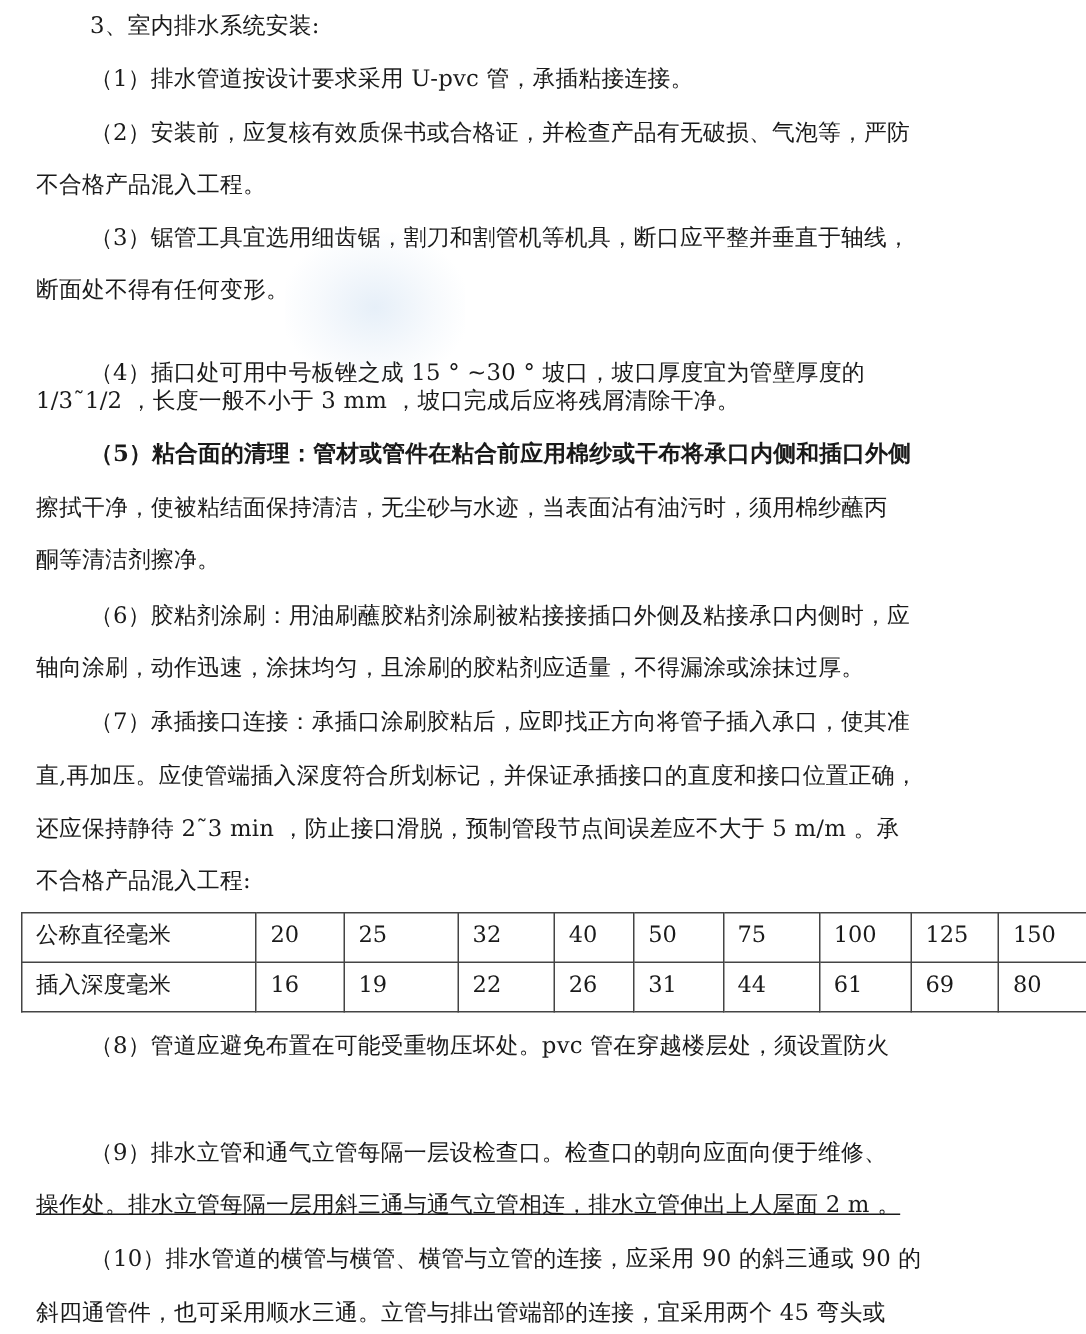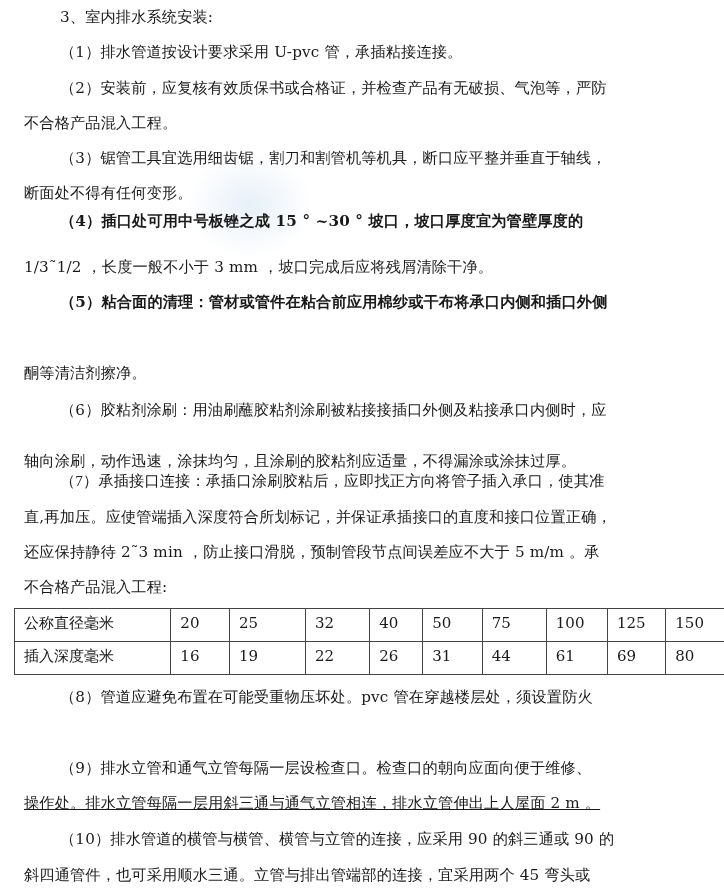--- a/index.html
+++ b/index.html
@@ -80,30 +80,31 @@
   <div class="line indent-heading" style="top:7px;">3、室内排水系统安装:</div>
 
   <div class="line indent-p" style="top:42px;">（1）排水管道按设计要求采用 U-pvc 管，承插粘接连接。</div>
 
   <div class="line indent-p" style="top:78px;">（2）安装前，应复核有效质保书或合格证，并检查产品有无破损、气泡等，严防</div>
   <div class="line" style="top:113px;">不合格产品混入工程。</div>
 
   <div class="line indent-p" style="top:148px;">（3）锯管工具宜选用细齿锯，割刀和割管机等机具，断口应平整并垂直于轴线，</div>
   <div class="line" style="top:183px;">断面处不得有任何变形。</div>
 
-  <div class="line indent-p" style="top:211px;font-weight:bold;">（4）插口处可用中号板锉之成 15 ° ~30 ° 坡口，坡口厚度宜为管壁厚度的</div>
+  <div class="line indent-p" style="top:238px;">（4）插口处可用中号板锉之成 15 ° ~30 ° 坡口，坡口厚度宜为管壁厚度的</div>
   <div class="line" style="top:257px;">1/3˜1/2 ，长度一般不小于 3 mm ，坡口完成后应将残屑清除干净。</div>
 
   <div class="line indent-p" style="top:292px;font-weight:bold;">（5）粘合面的清理：管材或管件在粘合前应用棉纱或干布将承口内侧和插口外侧</div>
+  <div class="line" style="top:328px;">擦拭干净，使被粘结面保持清洁，无尘砂与水迹，当表面沾有油污时，须用棉纱蘸丙</div>
   <div class="line" style="top:363px;">酮等清洁剂擦净。</div>
 
   <div class="line indent-p" style="top:400px;">（6）胶粘剂涂刷：用油刷蘸胶粘剂涂刷被粘接接插口外侧及粘接承口内侧时，应</div>
-  <div class="line" style="top:451px;">轴向涂刷，动作迅速，涂抹均匀，且涂刷的胶粘剂应适量，不得漏涂或涂抹过厚。</div>
+  <div class="line" style="top:435px;">轴向涂刷，动作迅速，涂抹均匀，且涂刷的胶粘剂应适量，不得漏涂或涂抹过厚。</div>
 
-  <div class="line indent-p" style="top:471px;font-family:Liberation Serif, serif;">（7）承插接口连接：承插口涂刷胶粘后，应即找正方向将管子插入承口，使其准</div>
+  <div class="line indent-p" style="top:471px;">（7）承插接口连接：承插口涂刷胶粘后，应即找正方向将管子插入承口，使其准</div>
   <div class="line" style="top:507px;">直,再加压。应使管端插入深度符合所划标记，并保证承插接口的直度和接口位置正确，</div>
   <div class="line" style="top:542px;">还应保持静待 2˜3 min ，防止接口滑脱，预制管段节点间误差应不大于 5 m/m 。承</div>
   <div class="line" style="top:577px;">不合格产品混入工程:</div>
 
   <div class="table-wrap">
     <table>
       <tbody>
           <tr>
         <td class="label">公称直径毫米</td>
         <td class="c1">20</td>

